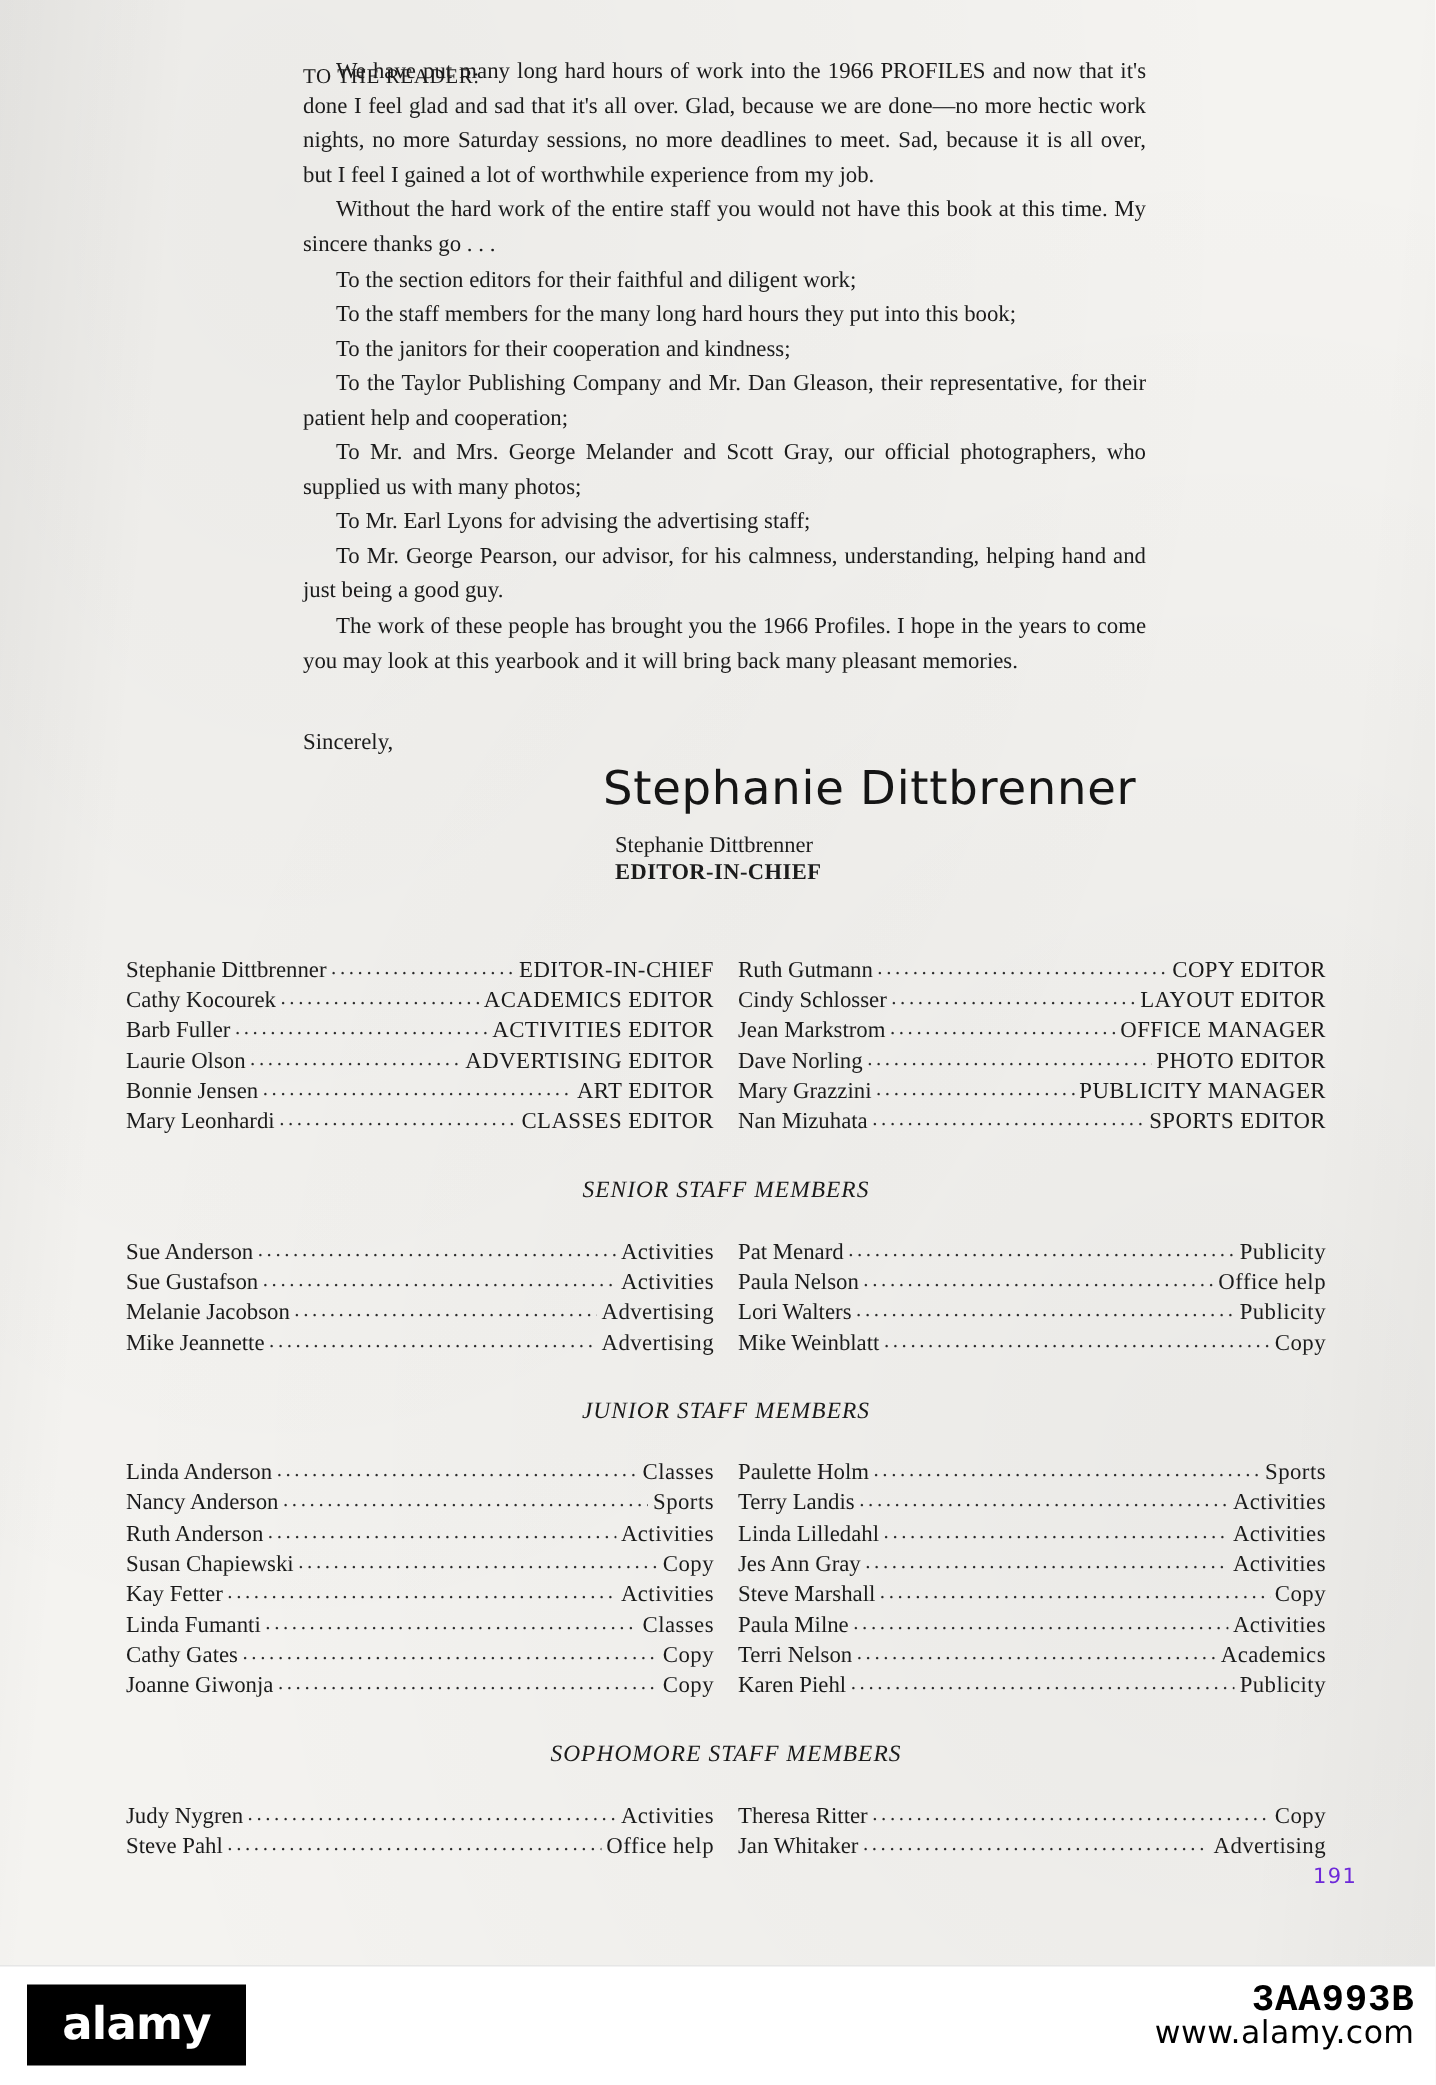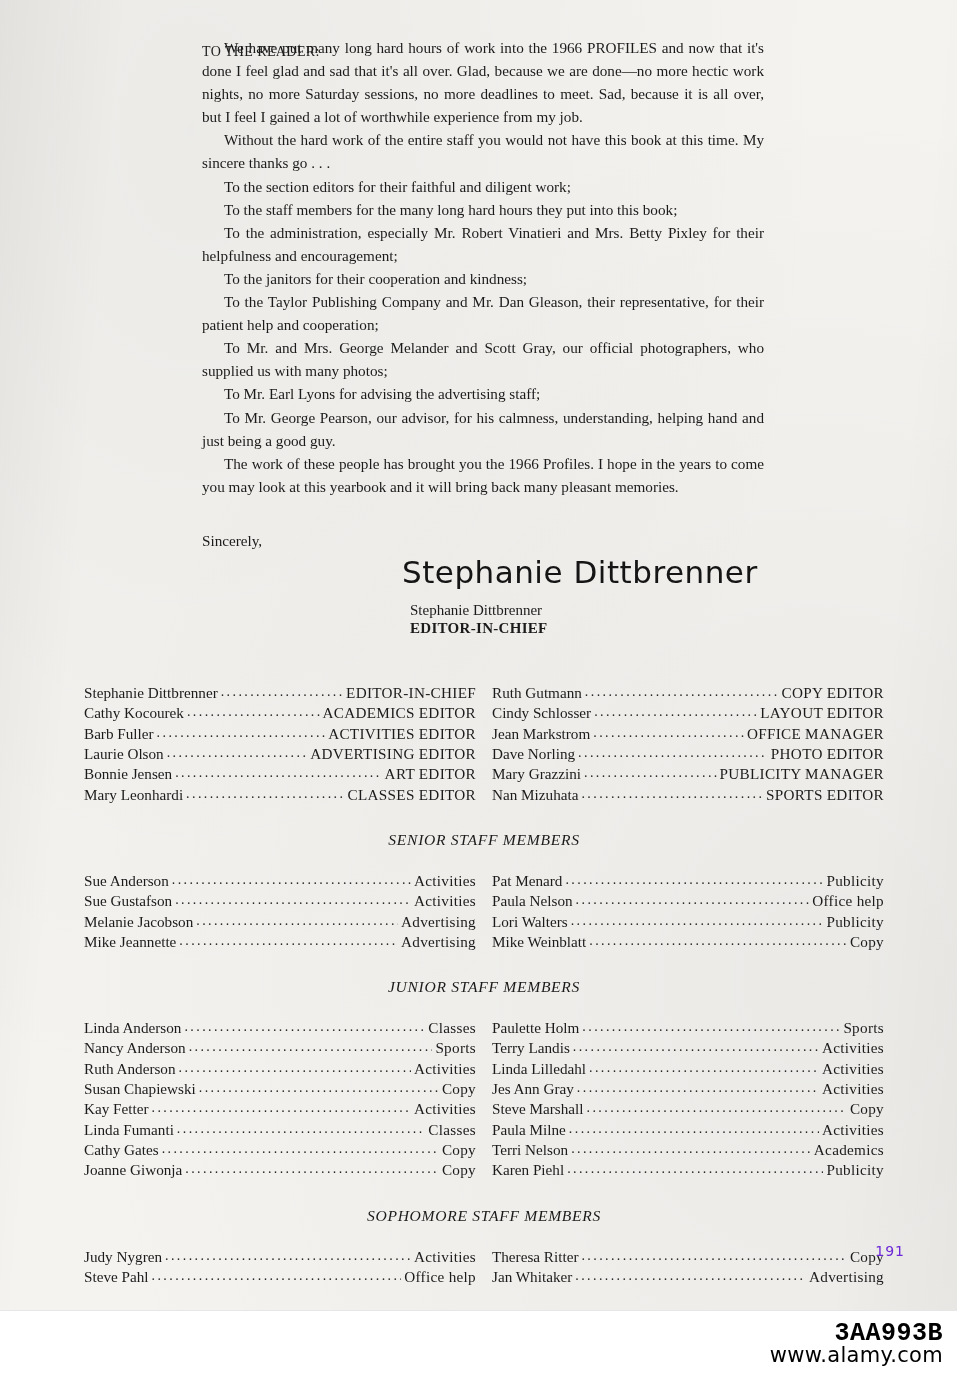--- a/index.html
+++ b/index.html
@@ -211,21 +211,20 @@
 
     <div id="content">
 
       <div class="heading">TO THE READER:</div>
 
       <div class="letter">
         <p>We have put many long hard hours of work into the 1966 PROFILES and now that it's done I feel glad and sad that it's all over. Glad, because we are done—no more hectic work nights, no more Saturday sessions, no more deadlines to meet. Sad, because it is all over, but I feel I gained a lot of worthwhile experience from my job.</p>
         <p>Without the hard work of the entire staff you would not have this book at this time. My sincere thanks go . . .</p>
         <p>To the section editors for their faithful and diligent work;</p>
         <p>To the staff members for the many long hard hours they put into this book;</p>
-        <p>To the administration, especially Mr. Robert Vinatieri and Mrs. Betty Pixley for their helpfulness and encouragement;</p>
         <p>To the janitors for their cooperation and kindness;</p>
         <p>To the Taylor Publishing Company and Mr. Dan Gleason, their representative, for their patient help and cooperation;</p>
         <p>To Mr. and Mrs. George Melander and Scott Gray, our official photographers, who supplied us with many photos;</p>
         <p>To Mr. Earl Lyons for advising the advertising staff;</p>
         <p>To Mr. George Pearson, our advisor, for his calmness, understanding, helping hand and just being a good guy.</p>
         <p>The work of these people has brought you the 1966 Profiles. I hope in the years to come you may look at this yearbook and it will bring back many pleasant memories.</p>
       </div>
 
       <div class="sig-block">
         <div class="sincerely">Sincerely,</div>
@@ -472,17 +471,18 @@
           </div>
         </div>
       </div>
 
     </div>
 
     <div class="page-num">191</div>
   </div>
 
   <div id="footer">
+    <div class="alamy-logo">alamy</div>
     <div class="ref-id">3AA993B</div>
     <div class="ref-url">www.alamy.com</div>
   </div>
 
 </div>
 
 </body></html>

